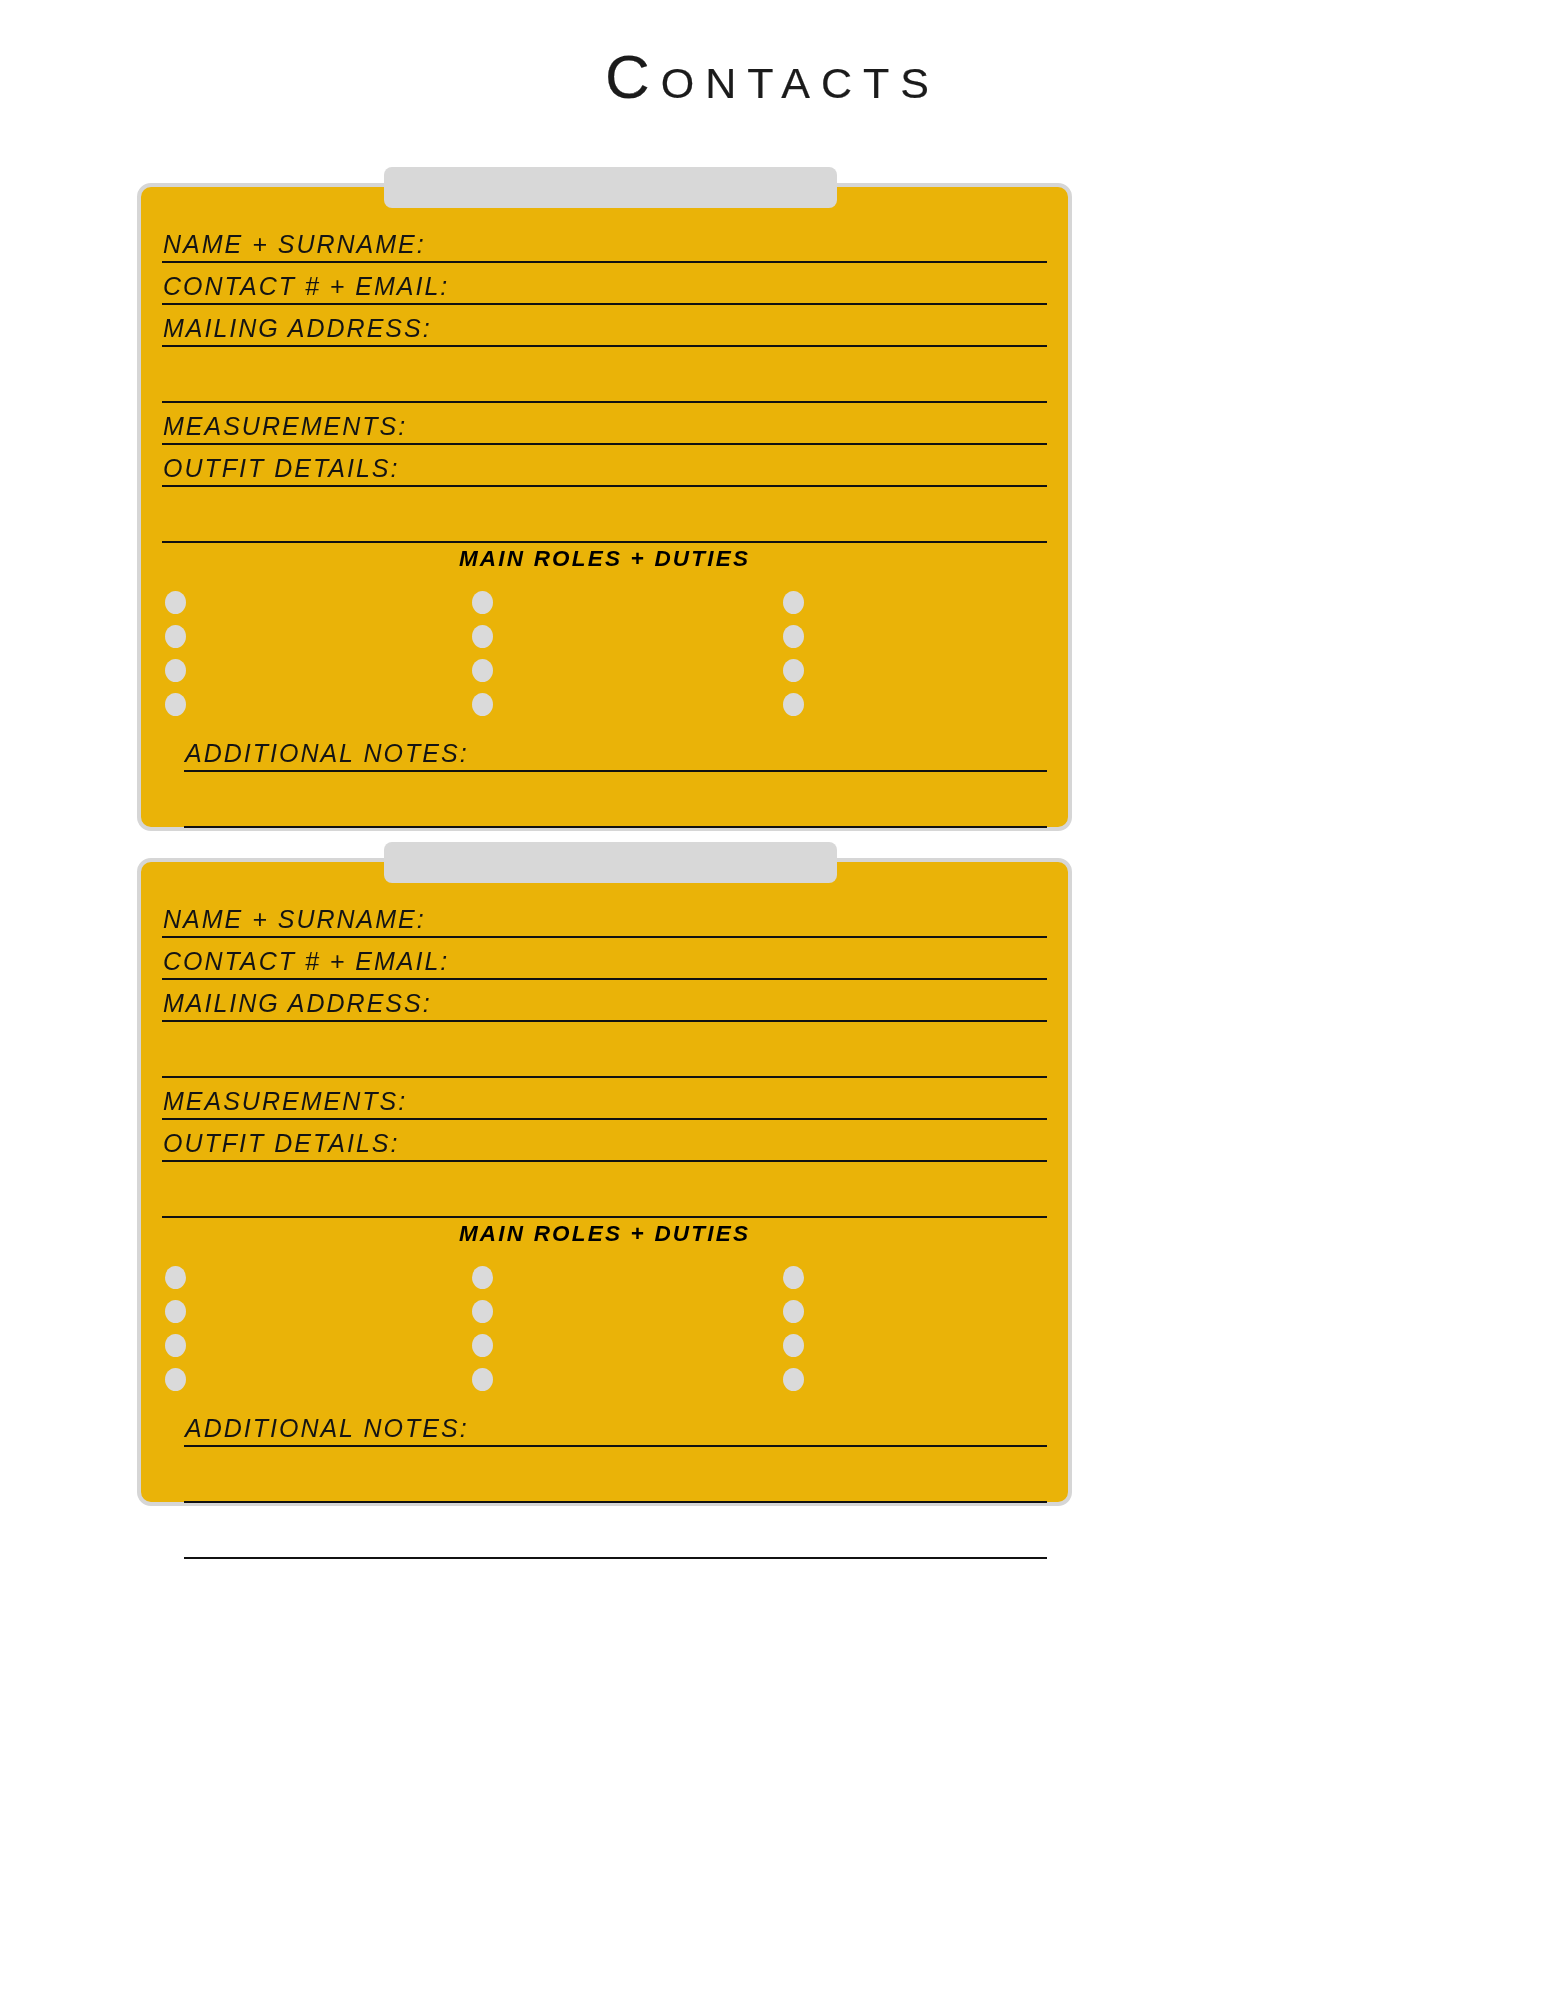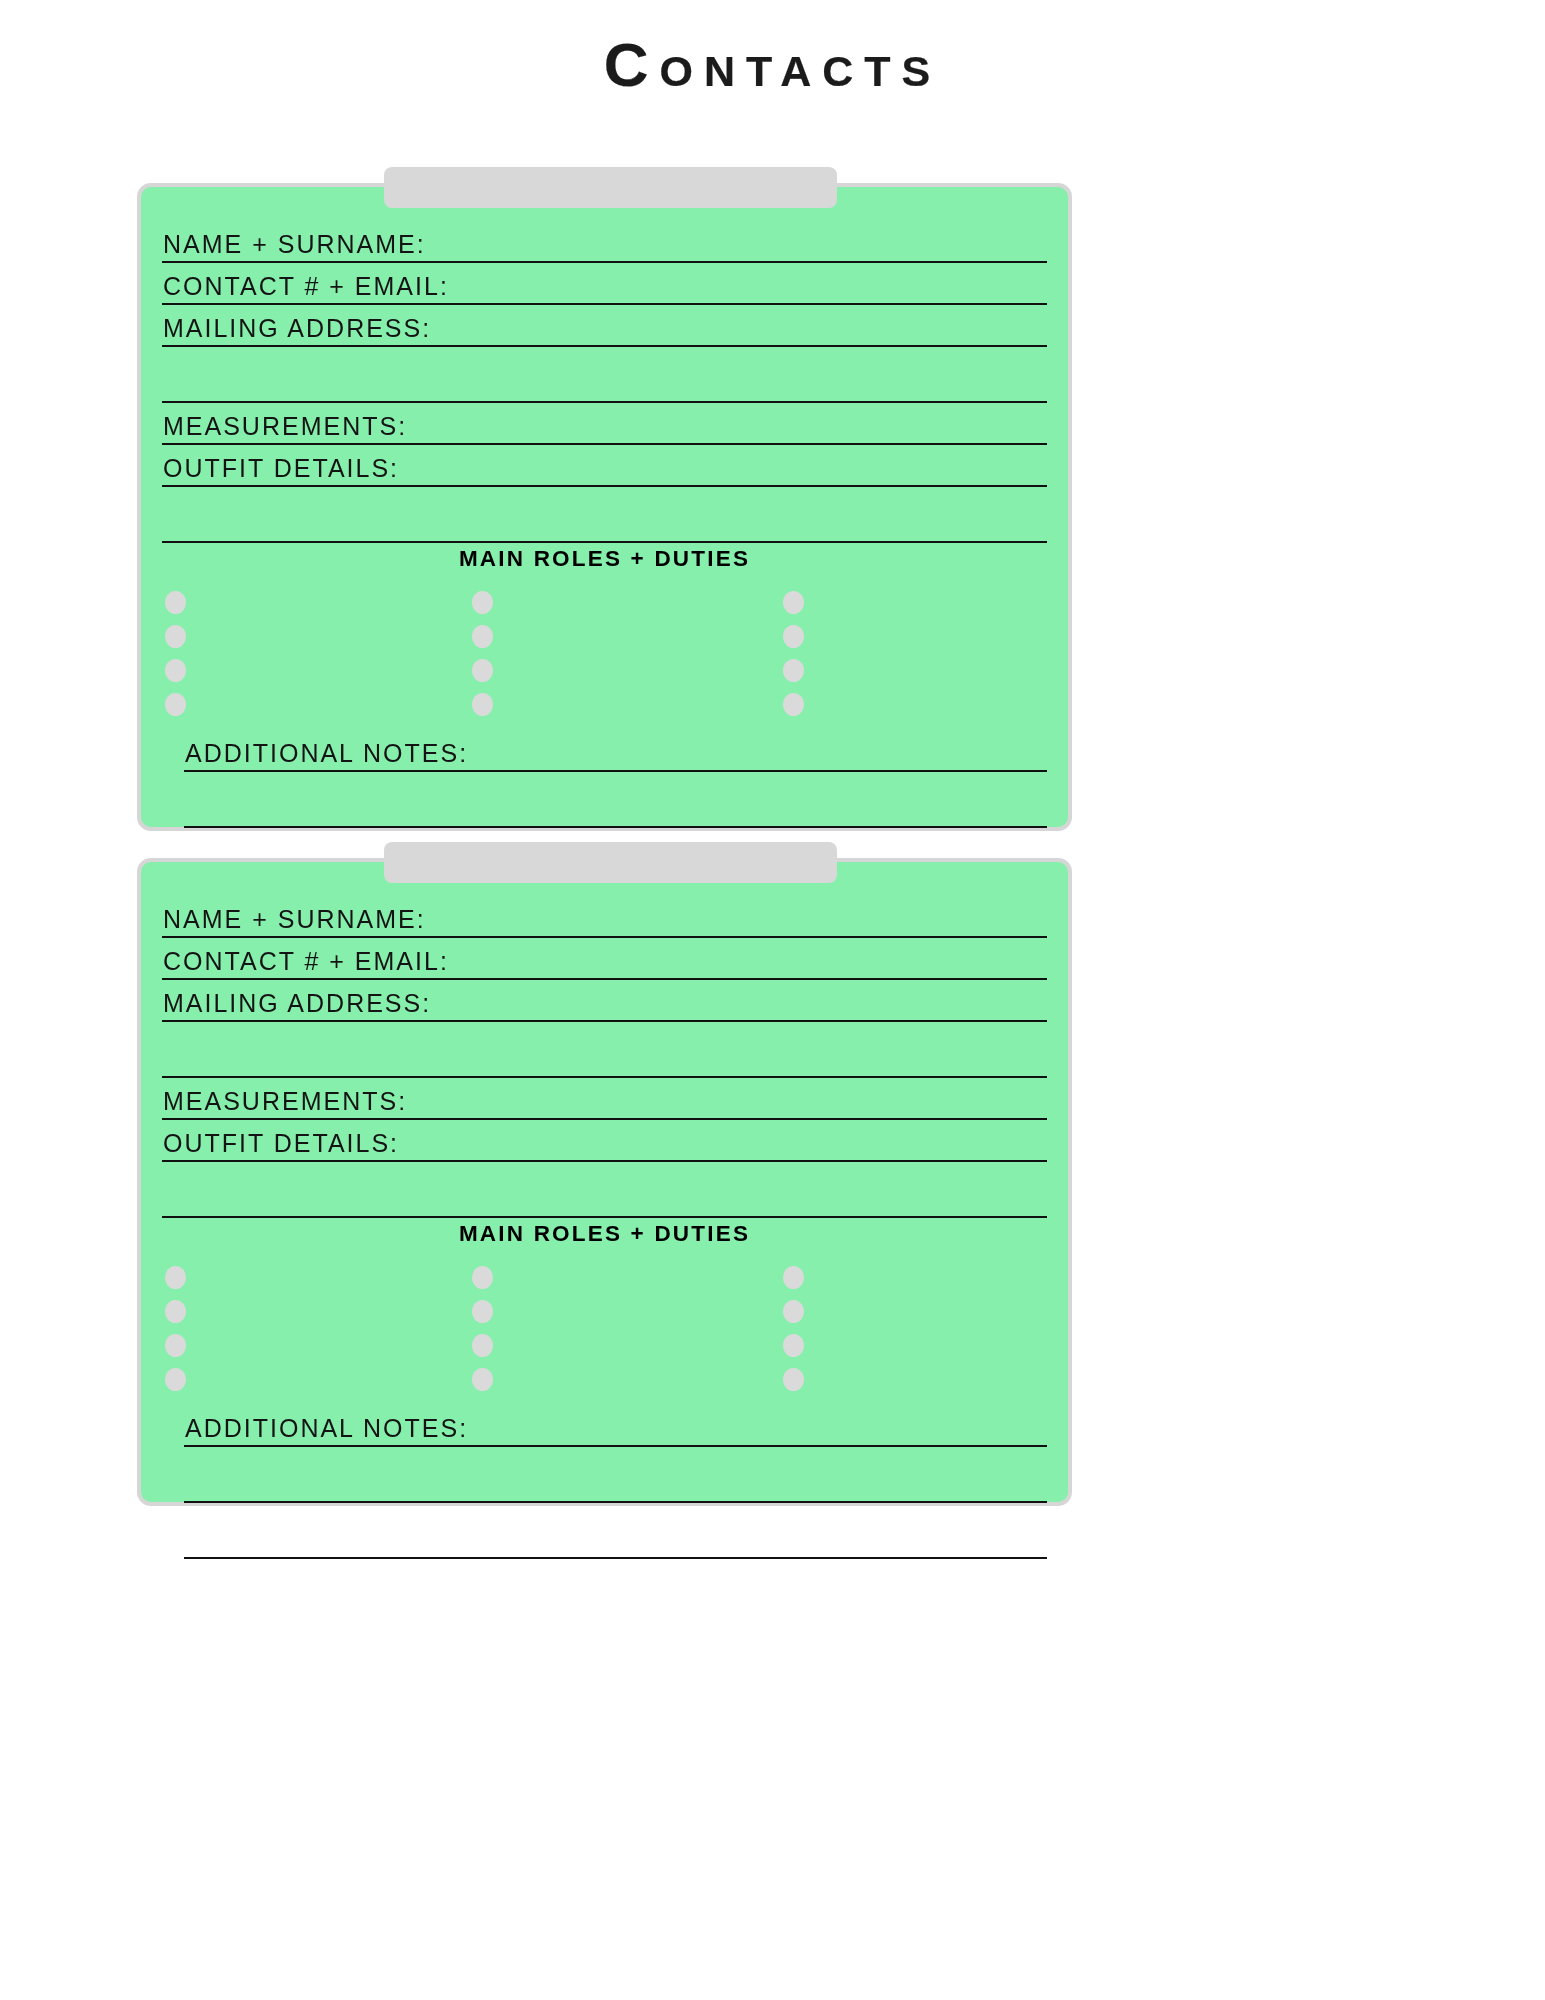--- a/index.html
+++ b/index.html
@@ -12,26 +12,26 @@
 
   body {
     font-family: "Liberation Sans", sans-serif;
     position: relative;
     overflow: hidden;
   }
 
   
   .page-title {
     position: absolute;
-    top: 32px;
+    top: 44px;
     left: 0;
     width: 100%;
     text-align: center;
     font-family: "Liberation Sans", sans-serif;
-    font-weight: 700;
+    font-weight: 400;
     font-size: 62px;
     letter-spacing: 11px;
     color: #1b1b1b;
     font-variant: small-caps;
     line-height: 1.05;
     -webkit-text-stroke: 0.2px #1b1b1b;
   }
 
   
   .card-wrap {
@@ -39,23 +39,24 @@
     left: 137px;
     width: 935px;
   }
   .card-wrap.first { top: 183px; }
   .card-wrap.second { top: 858px; }
 
   .card {
     position: relative;
     border: 4px solid #d6d6d6;
     border-radius: 14px;
-    background: #86efac;
+    background: #eab308;
     height: 648px;
     padding: 0;
+    font-style: italic;
   }
 
   
   .card-tab {
     position: absolute;
     top: -20px;
     left: 243px;
     width: 453px;
     height: 41px;
     background: #d8d8d8;

